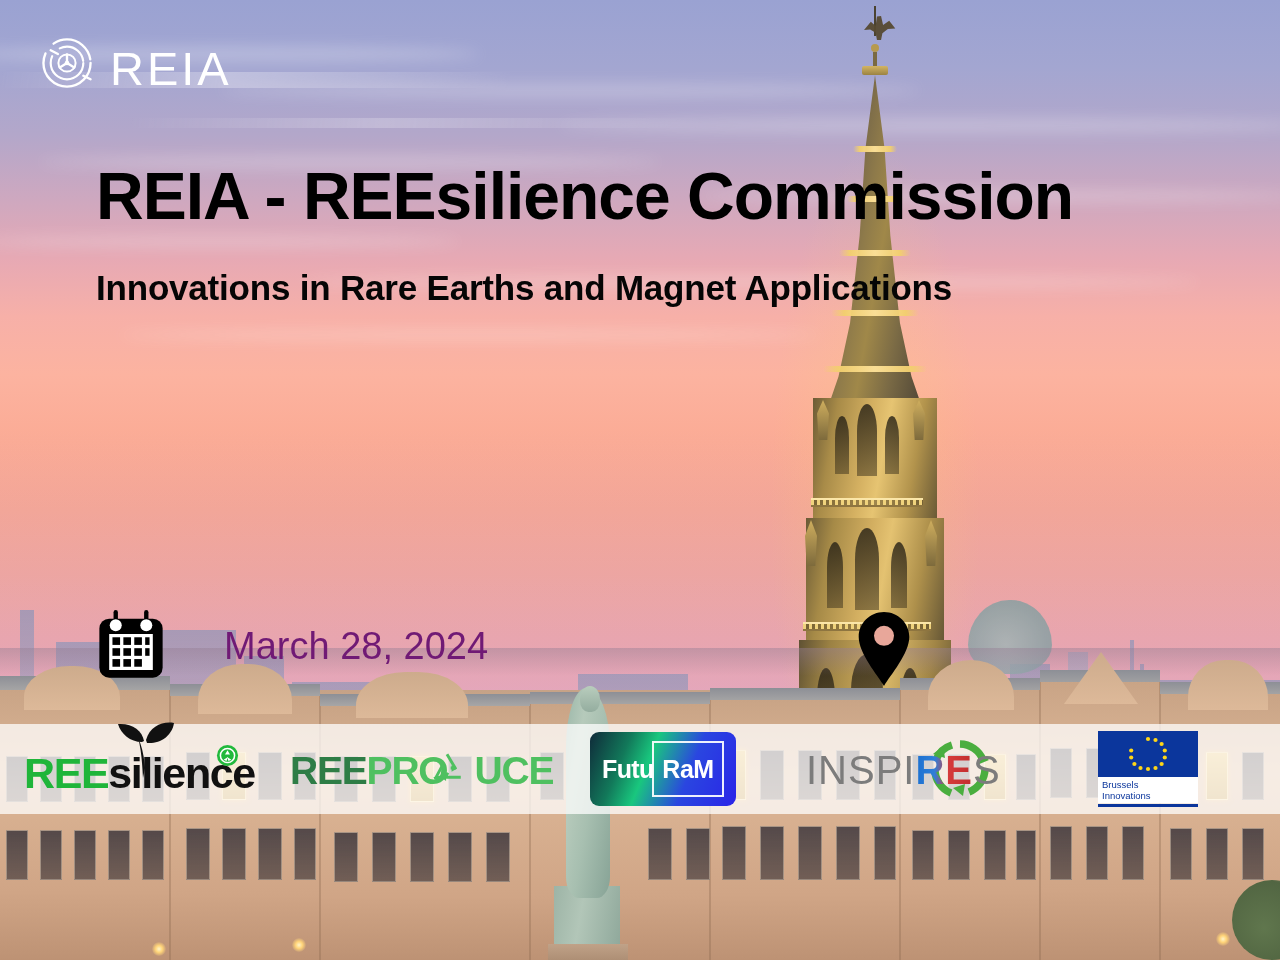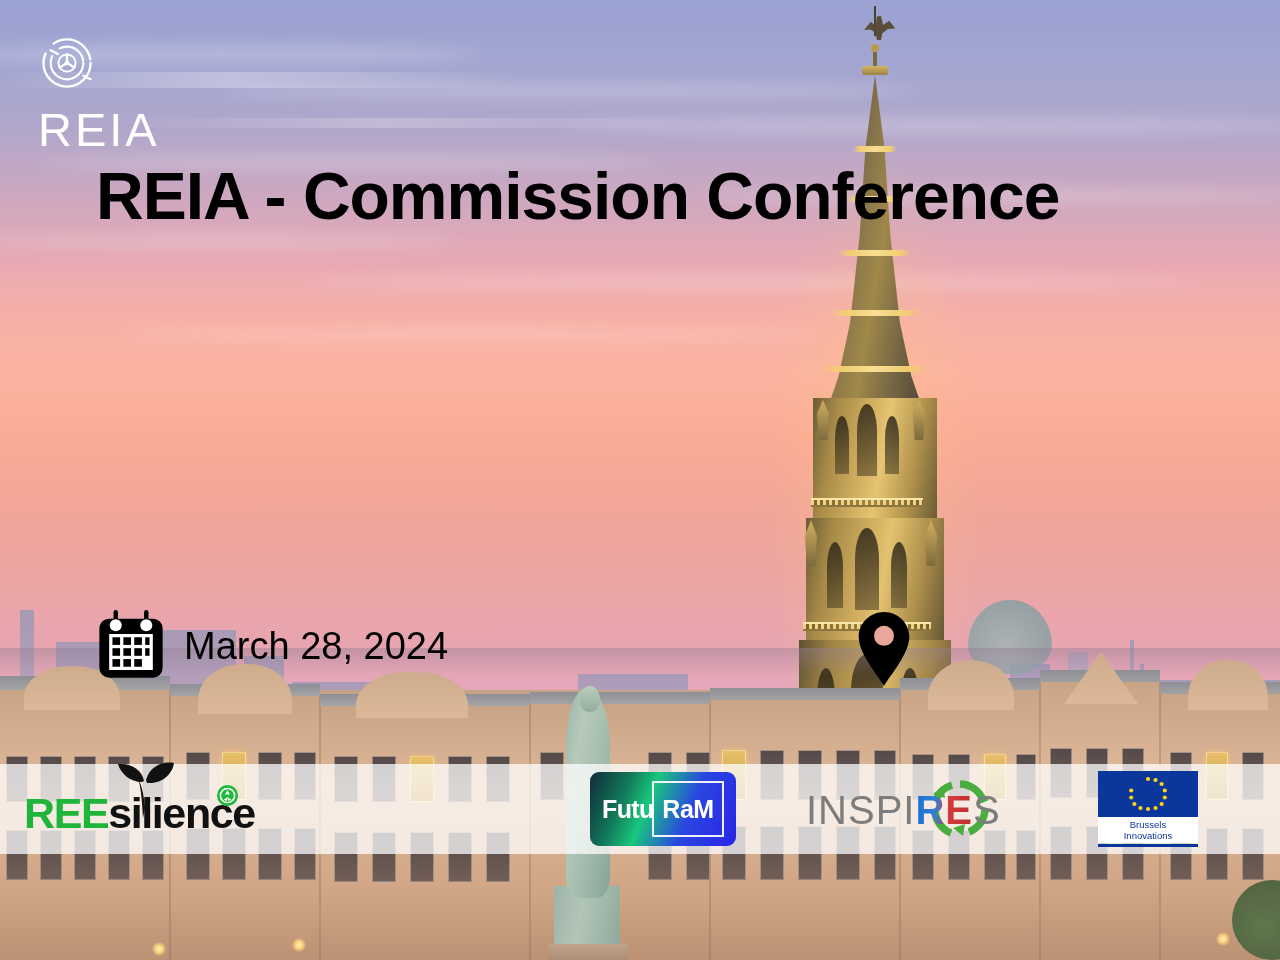--- a/index.html
+++ b/index.html
@@ -203,23 +203,22 @@
     opacity:.85;
   }
   .shadowband {
     position:absolute; left:0; right:0; top:648px; height:28px;
     background: linear-gradient(to bottom, rgba(150,126,148,.45), rgba(150,126,148,0));
   }
 
   
   .reia-logo {
     position: absolute; left: 38px; top: 34px;
-    display: flex; align-items: flex-start; gap: 14px;
+    display: flex; align-items: flex-end; gap: 14px;
     z-index: 40;
-    flex-direction: column;
   }
   .reia-mark { width: 58px; height: 58px; display:block; }
   .reia-word {
     font-size: 47px; font-weight: 400; letter-spacing: 3px;
     color: #ffffff; line-height: 1;
     font-family: "Liberation Sans", sans-serif;
   }
 
   
   .copy { position: absolute; left: 96px; top: 162px; z-index: 35; }
@@ -241,32 +240,33 @@
   .detail-row {
     position: absolute; left: 96px; top: 608px; width: 1096px; height: 82px;
     z-index: 36;
   }
   .detail {
     position: absolute; display: flex; align-items: center; gap: 18px;
   }
   .detail.date { left: 0; top: 2px; }
   .detail.venue { left: 760px; top: 2px; }
   .detail-text {
-    font-size: 38px; font-weight: 400; color: #000000;
+    font-size: 38px; font-weight: 400; color: #701a75;
     font-family: "Liberation Sans", sans-serif;
+    margin-left: 40px;
   }
   .cal-icon { width: 70px; height: 72px; display:block; }
   .pin-icon { width: 56px; height: 78px; display:block; }
 
   
   .logo-bar {
-    position: absolute; left: 0; top: 764px; width: 1280px; height: 90px;
+    position: absolute; left: 0; top: 724px; width: 1280px; height: 90px;
     background: rgba(255,255,255,.74);
     z-index: 45;
-    display: flex; align-items: center; text-align: center;
+    display: flex; align-items: center;
   }
   .logo-slot {
     position: absolute; top: 0; height: 90px;
     display: flex; align-items: center; justify-content: center;
   }
 
   
   .slot-rees { left: 10px; width: 250px; }
   .rees-wrap { position: relative; width: 230px; height: 74px; }
   .rees-text {
@@ -549,21 +549,22 @@
         <path d="M32 32 L40 37"></path>
         <path d="M14 18 L22 22"></path>
         <path d="M50 46 L58 50"></path>
       </g>
       <circle cx="32" cy="32" r="2.6" fill="#ffffff"></circle>
     </svg>
     <div class="reia-word">REIA</div>
   </div>
 
   <div class="copy">
-    <div class="headline">REIA - Commission Conference</div>
+    <div class="headline">REIA - REEsilience Commission</div>
+    <div class="subhead">Innovations in Rare Earths and Magnet Applications</div>
   </div>
 
   <div class="detail-row">
     <div class="detail date">
       <svg class="cal-icon" viewBox="0 0 64 66">
         <path d="M18 2 v10" stroke="#000" stroke-width="4" stroke-linecap="round" fill="none"></path>
         <path d="M46 2 v10" stroke="#000" stroke-width="4" stroke-linecap="round" fill="none"></path>
         <rect x="3" y="8" width="58" height="54" rx="9" fill="#000"></rect>
         <circle cx="18" cy="14" r="5.5" fill="#fff"></circle>
         <circle cx="46" cy="14" r="5.5" fill="#fff"></circle>
@@ -605,20 +606,37 @@
         <svg class="rees-badge" viewBox="0 0 24 24">
           <circle cx="12" cy="12" r="11" fill="#21b93c"></circle>
           <circle cx="12" cy="12" r="7.4" fill="none" stroke="#fff" stroke-width="1.6"></circle>
           <path d="M12 6.6 L14.6 11 L9.4 11 Z" fill="#fff"></path>
           <path d="M8 16.4 L12.4 13.6 L11 17.8 Z" fill="#fff"></path>
           <path d="M16 16.4 L11.6 13.6 L13 17.8 Z" fill="#fff"></path>
         </svg>
       </div>
     </div>
 
+    <div class="logo-slot slot-reep">
+      <div class="reep-wrap">
+        <div class="reep-text"><span class="dk">REE</span><span class="br">PRO</span><span class="gap">D</span><span class="br">UCE</span></div>
+        <svg class="reep-recycle" viewBox="0 0 48 48">
+          <g fill="none" stroke="#4fc060" stroke-width="3.2" stroke-linejoin="round">
+            <path d="M24 8 L33 23 L28 23"></path>
+            <path d="M39 33 L22 33 L25 28"></path>
+            <path d="M11 35 L19 20 L22 25"></path>
+          </g>
+          <g fill="#4fc060">
+            <path d="M29 20 L29 27 L35 23.5 Z"></path>
+            <path d="M23 30 L18 33.5 L23 37 Z"></path>
+            <path d="M14 38 L9 33 L17 31 Z"></path>
+          </g>
+        </svg>
+      </div>
+    </div>
 
     <div class="logo-slot slot-futu">
       <div class="futu-box">
         <span class="futu-t">Futu</span>
         <span class="futu-sq">
           <span class="futu-t2">RaM</span>
         </span>
       </div>
     </div>
 

